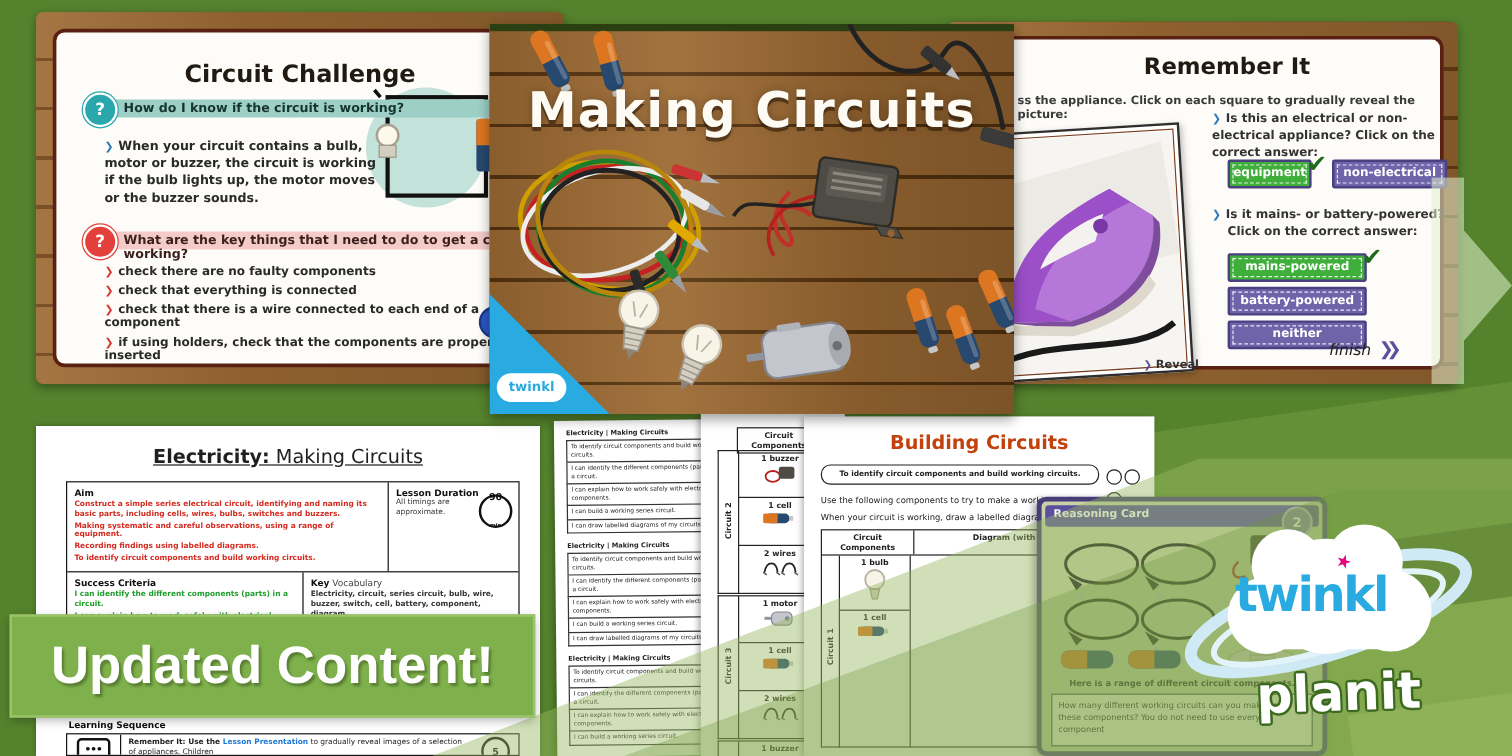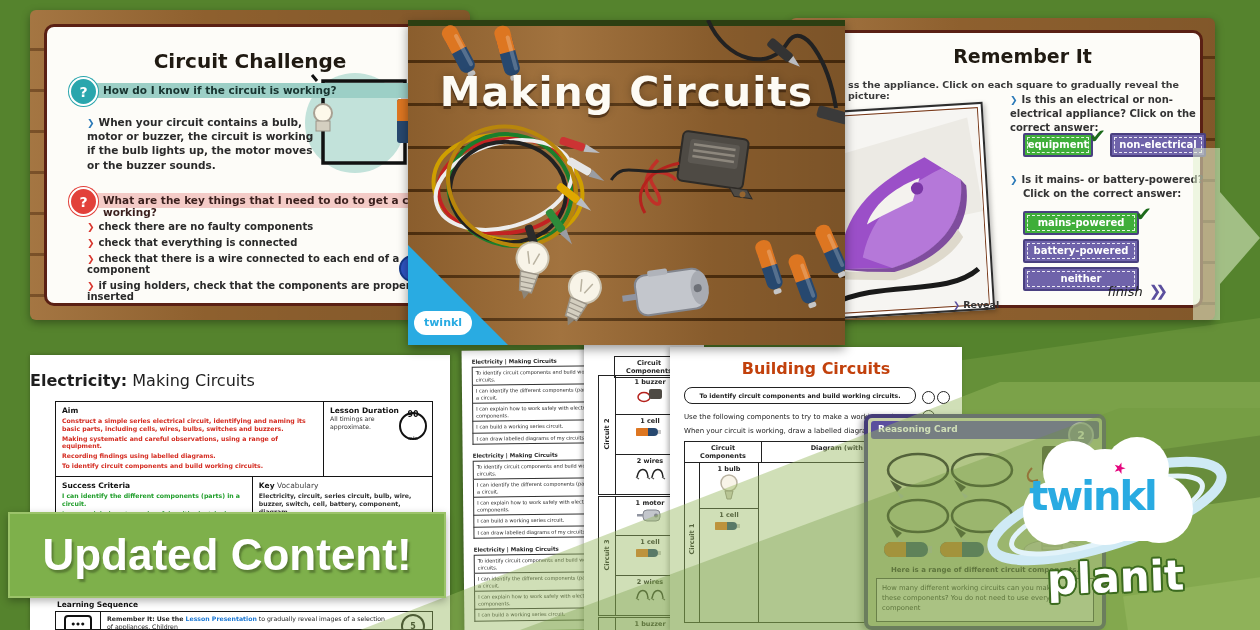--- a/index.html
+++ b/index.html
@@ -231,21 +231,21 @@
         </g>
     </svg>
     <div class="abs" style="left:0;top:148px;width:100%;text-align:center;font-size:7px;font-weight:bold;color:#222;">Here is a range of different circuit components.</div>
     <div class="abs" style="left:8px;top:160px;right:8px;bottom:4px;background:#eef0df;border:1px solid #444;padding:4px 5px;font-size:6.8px;color:#222;line-height:1.5;">
       <div>How many different working circuits can you make using</div>
       <div>these components? You do not need to use every component</div>
     </div>
   </div>
 
   <div class="paper" id="lesson-plan" style="left:30px;top:355px;width:420px;height:275px;z-index:4;box-shadow:0 0 4px rgba(0,0,0,.3);">
-    <div class="abs" style="left:0;top:16px;width:100%;text-align:left;font-size:16px;color:#1f1f1f;">
+    <div class="abs" style="left:0;top:16px;width:100%;text-align:center;font-size:16px;color:#1f1f1f;text-decoration:underline;">
       <b>Electricity:</b><span> Making Circuits</span>
     </div>
     <div class="abs" style="left:25px;top:46px;width:378px;border:1.5px solid #141414;box-sizing:border-box;">
       <div style="display:flex;border-bottom:1.5px solid #141414;">
         <div style="flex:1;padding:4px 6px;border-right:1.5px solid #141414;">
           <div class="cell-label" style="font-size:7.5px;">Aim</div>
           <div class="redline" style="font-size:6.2px;">Construct a simple series electrical circuit, identifying and naming its basic parts, including cells, wires, bulbs, switches and buzzers.</div>
           <div class="redline" style="font-size:6.2px;">Making systematic and careful observations, using a range of equipment.</div>
           <div class="redline" style="font-size:6.2px;">Recording findings using labelled diagrams.</div>
           <div class="redline" style="font-size:6.2px;">To identify circuit components and build working circuits.</div>

